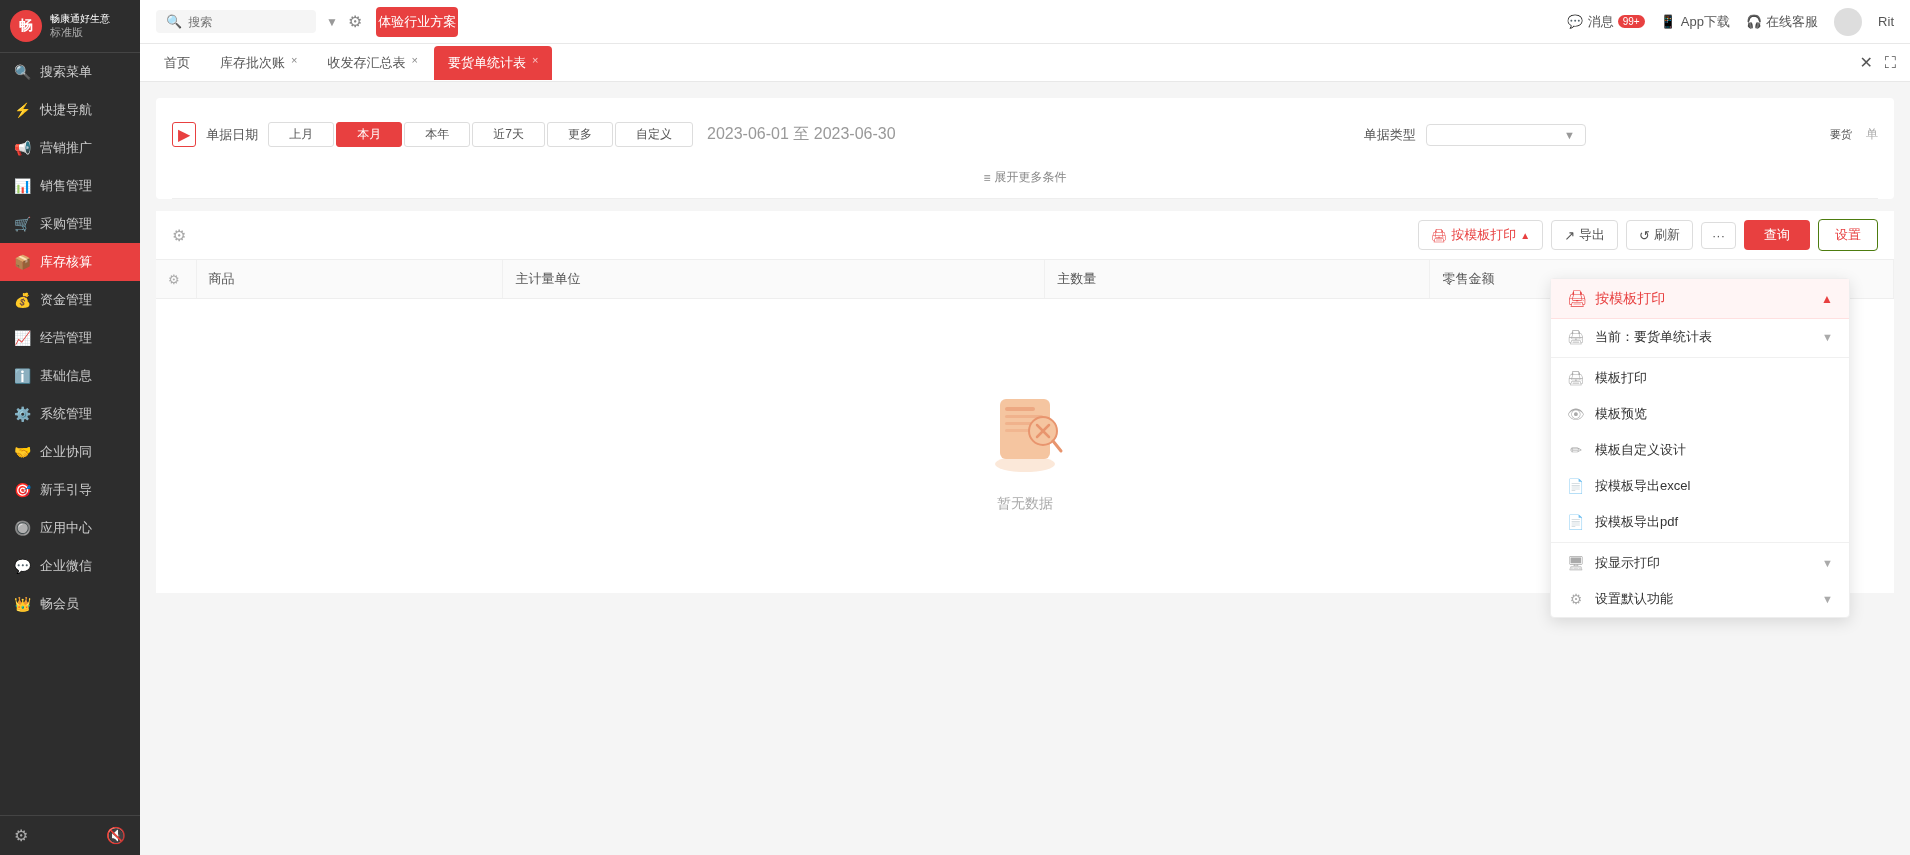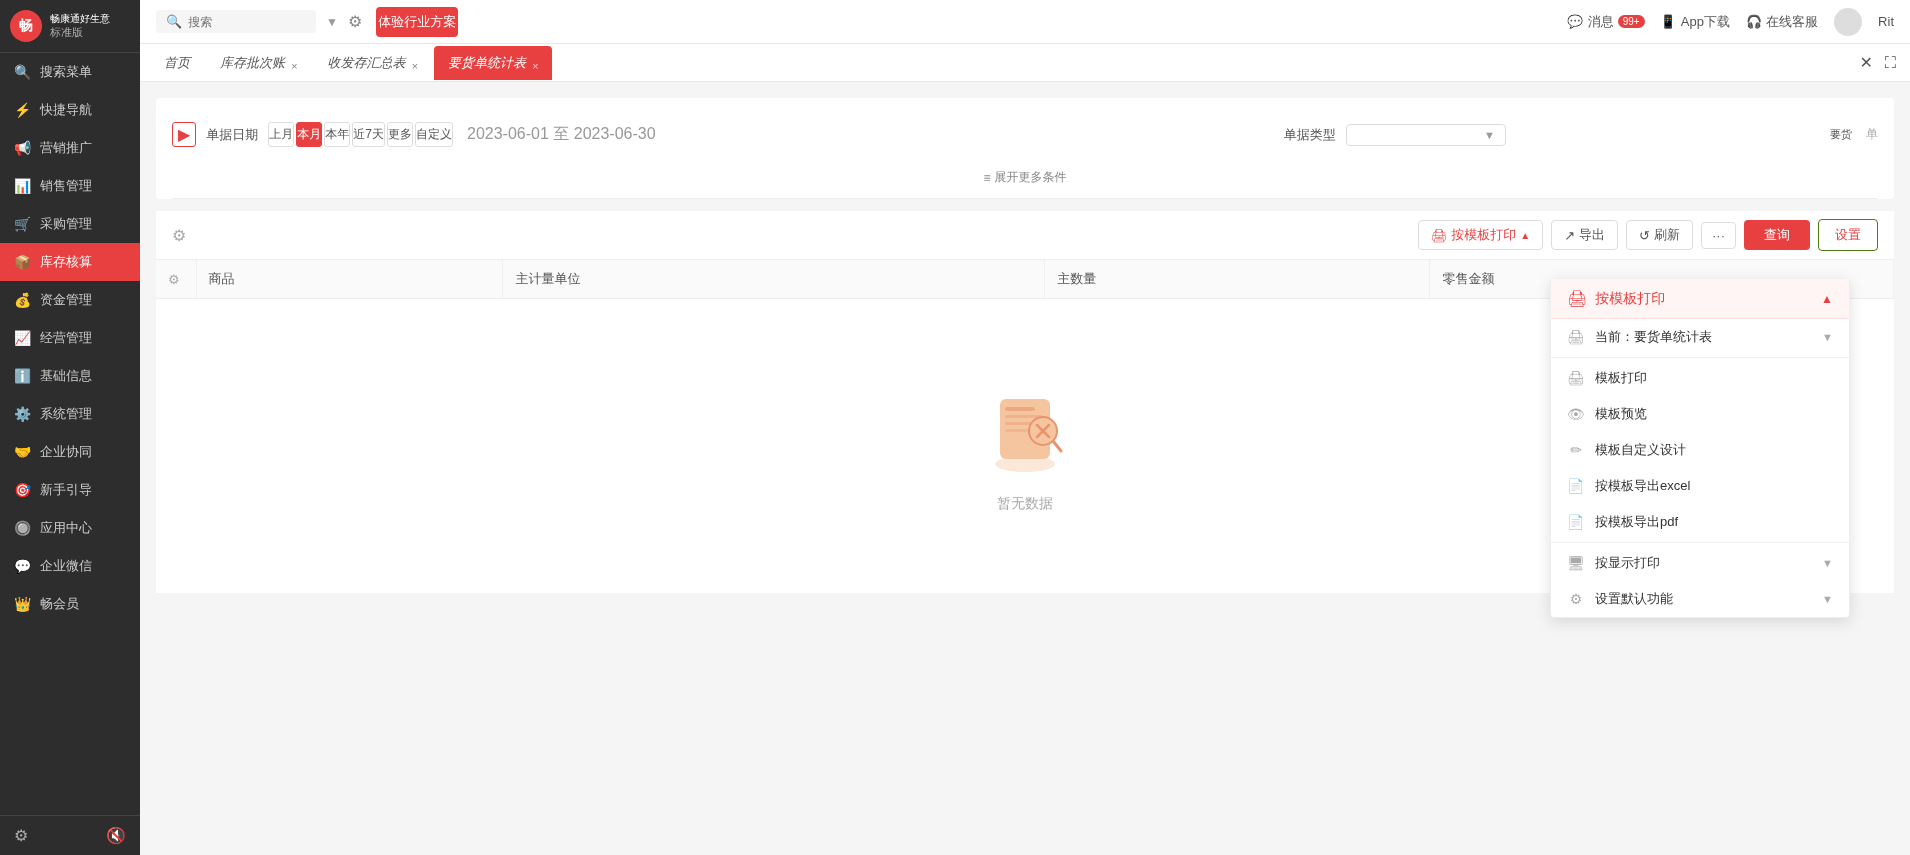--- a/index.html
+++ b/index.html
@@ -101,27 +101,26 @@
     .tabbar {
       display: flex; align-items: center;
       background: #fff;
       border-bottom: 1px solid #e8e8e8;
       padding: 0 10px;
       height: 38px;
       flex-shrink: 0;
       gap: 2px;
     }
     .tab {
-      display: flex; align-items: flex-end; gap: 6px;
+      display: flex; align-items: flex-start; gap: 6px;
       padding: 8px 14px;
       font-size: 13px; cursor: pointer;
       border-radius: 4px 4px 0 0;
       color: #555;
       white-space: nowrap;
-      font-style: italic;
     }
     .tab.active { background: #e84040; color: #fff; }
     .tab-close { font-size: 11px; color: inherit; opacity: 0.7; }
     .tab-home { padding: 8px 14px; }
     .tabbar-right { margin-left: auto; display: flex; align-items: center; gap: 4px; }
     .tabbar-icon-btn { background: none; border: none; cursor: pointer; color: #555; font-size: 16px; padding: 4px; }
 
     
     .content-area {
       flex: 1; overflow: auto;
@@ -146,21 +145,21 @@
     .filter-row {
       display: flex; align-items: center;
       padding: 10px 0;
       gap: 10px;
       flex-wrap: wrap;
       background: #fff;
     }
     .filter-label { color: #555; font-size: 13px; white-space: nowrap; }
     .date-btns { display: flex; align-items: center; gap: 2px; }
     .date-btn {
-      padding: 3px 0; border-radius: 3px;
+      padding: 3px 20px; border-radius: 3px;
       border: 1px solid #ddd; background: #fff;
       font-size: 12px; cursor: pointer; color: #555;
     }
     .date-btn.active { background: #e84040; color: #fff; border-color: #e84040; }
     .date-range { font-size: 16px; color: #999; margin-left: 4px; }
     .filter-select {
       display: flex; align-items: center; gap: 4px;
       border: 1px solid #ddd; border-radius: 4px;
       padding: 4px 10px; background: #fff; cursor: pointer;
       font-size: 13px; color: #555; min-width: 160px;

